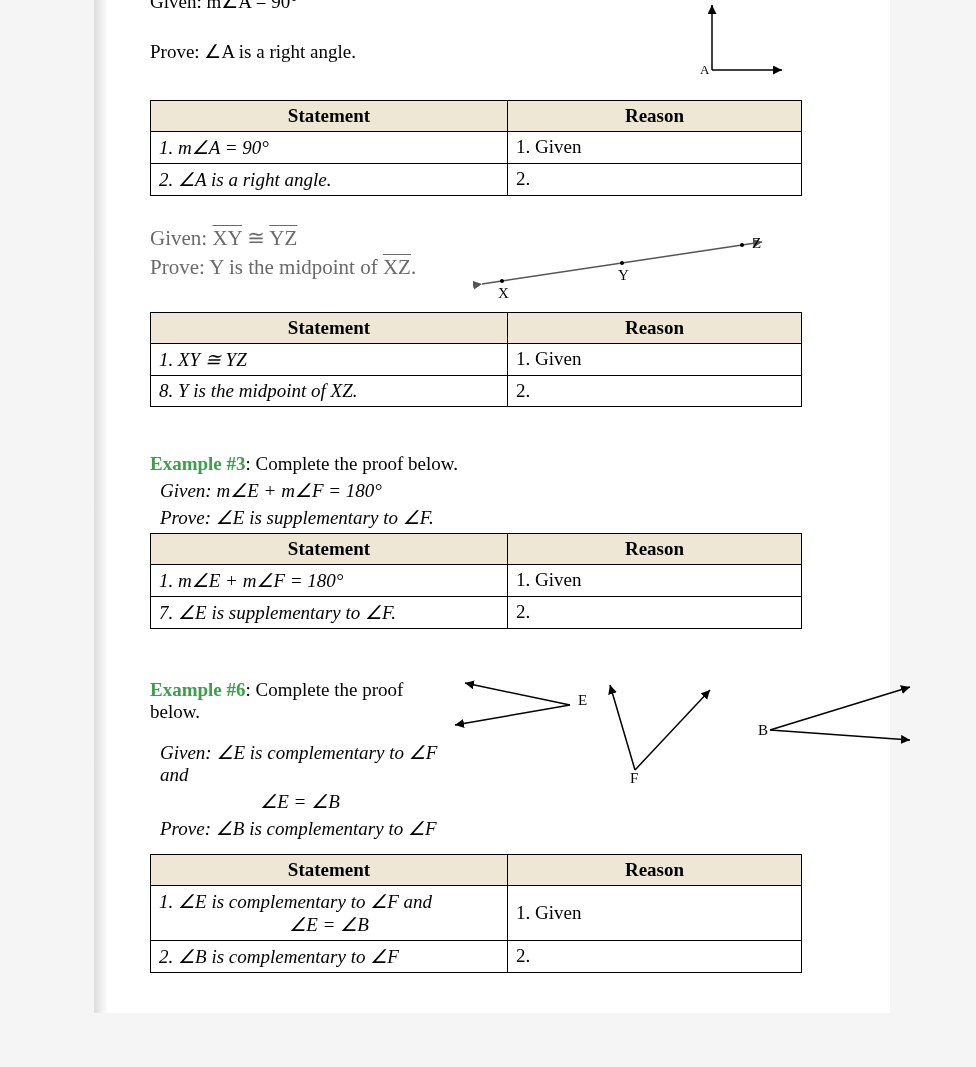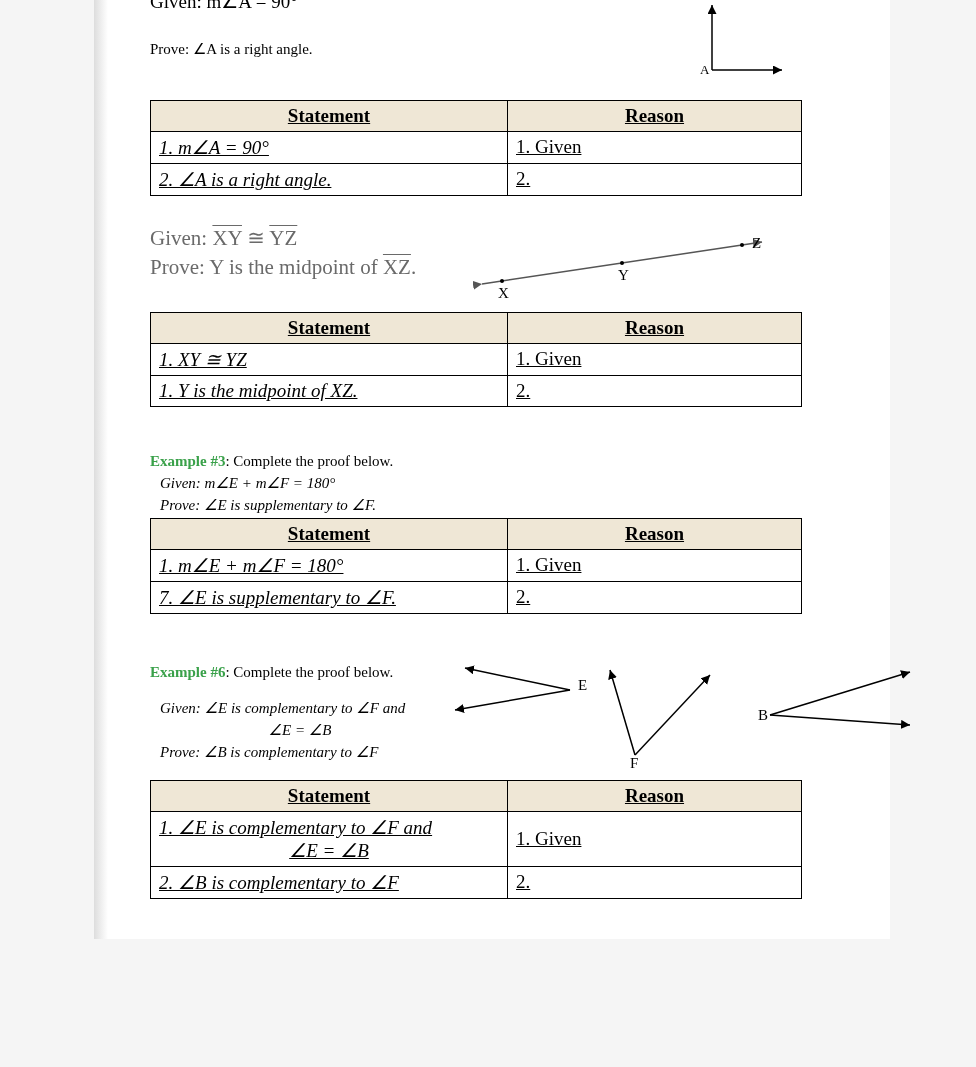--- a/index.html
+++ b/index.html
@@ -17,36 +17,35 @@
     padding: 0 88px 40px 56px;
     position: relative;
     color: #000;
     margin-left: 8px;
   }
   .left-shadow {
     position: absolute;
     left: 0; top:0; bottom:0; width:14px;
     background: linear-gradient(to right,#ddd,#fff);
   }
-  .line { font-size: 15px; margin: 4px 0; }
+  .line { font-size: 19px; margin: 4px 0; }
   .ital { font-style: italic; }
   .gray { color:#6a6a6a; }
   .green { color:#3aa14a; font-weight: bold; }
   .ex-label { font-weight: bold; }
   .blk { margin-top: 26px; }
   .over {
     text-decoration: overline;
     text-decoration-thickness: 1px;
   }
   table.proof {
     border-collapse: collapse;
     width: 100%;
     margin-top: 10px;
     font-size: 19px;
-    text-decoration: underline;
   }
   table.proof th, table.proof td {
     border: 1px solid #000;
     padding: 4px 8px;
     text-align: left;
     vertical-align: top;
   }
   table.proof th {
     background: #efe7d6;
     text-align: center;
@@ -141,21 +140,21 @@
     <tbody>
           <tr>
       <th>Statement</th>
       <th>Reason</th>
     </tr>
     <tr>
       <td class="ital">1.  XY  ≅ YZ</td>
       <td>1.  Given</td>
     </tr>
     <tr>
-      <td class="ital">1.  Y is the midpoint of XZ.</td>
+      <td class="ital">8.  Y is the midpoint of XZ.</td>
       <td>2.</td>
     </tr>
   </tbody>
       </table>
 </div>
 
 <div class="blk" style="margin-top:46px;">
   <div class="line"><span class="green">Example #3</span><span>:  Complete the proof below.</span></div>
   <div class="line ital" style="margin-left:10px;">Given:   m∠E + m∠F = 180°</div>
   <div class="line ital" style="margin-left:10px;">Prove:  ∠E is supplementary to ∠F.</div>

